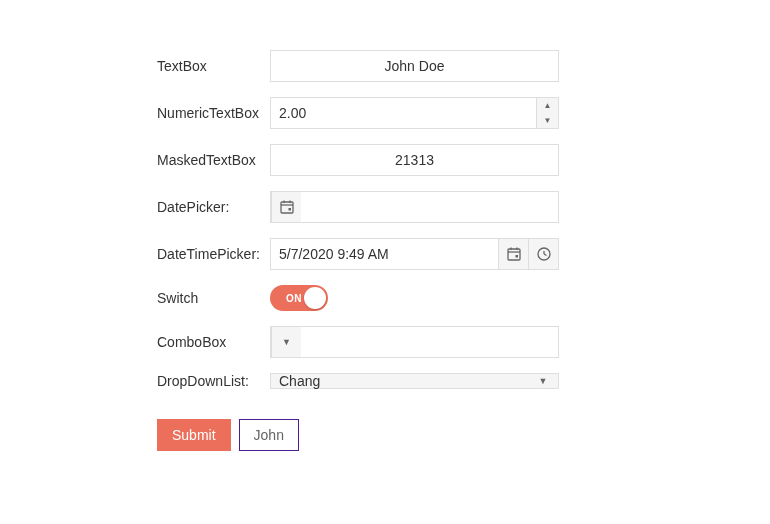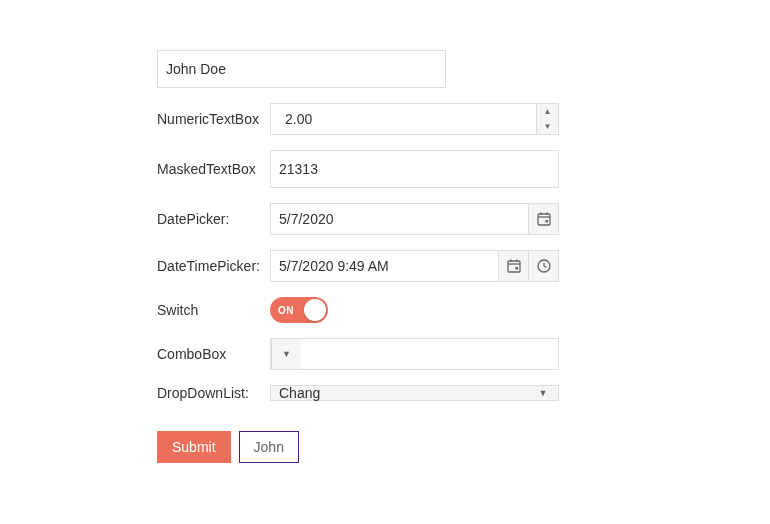--- a/index.html
+++ b/index.html
@@ -27,44 +27,44 @@
     padding-right: 5px;
   }
   .control {
     width: 289px;
     position: relative;
   }
   .textbox {
     width: 100%;
     height: 32px;
     border: 1px solid #dedede;
-    padding: 18px 8px;
+    padding: 12px 8px;
     font-size: 14px;
     color: #333;
     background: #fff;
     outline: none;
     font-family: inherit;
+    text-align: center;
   }
   .numeric-wrap {
     display: flex;
     width: 100%;
     height: 32px;
     border: 1px solid #dedede;
     background: #fff;
     align-items: stretch;
   }
   .numeric-input {
     flex: 1;
     border: none;
     padding: 4px 8px;
     font-size: 14px;
     outline: none;
     font-family: inherit;
     color: #333;
-    margin-left: 6px;
   }
   .spinner {
     display: flex;
     flex-direction: column;
     width: 22px;
     border-left: 1px solid #dedede;
     background: #f5f5f5;
   }
   .spin-btn {
     flex: 1;
@@ -112,21 +112,21 @@
     display: flex;
     align-items: center;
   }
   .switch.on {
     background: #eb6f5a;
   }
   .switch-label {
     color: #fff;
     font-size: 10px;
     font-weight: bold;
-    padding-left: 8px;
+    padding-left: 16px;
     letter-spacing: 0.5px;
   }
   .switch-thumb {
     position: absolute;
     right: 2px;
     top: 2px;
     width: 22px;
     height: 22px;
     border-radius: 50%;
     background: #fff;
@@ -210,20 +210,21 @@
     color: #656565;
   }
   svg { display: block; }
 </style>
 </head>
 <body>
 
 <div class="form">
 
   <div class="row">
+    <div class="label">TextBox</div>
     <div class="control">
       <input class="textbox" type="text" value="John Doe" style="">
     </div>
   </div>
 
   <div class="row">
     <div class="label">NumericTextBox</div>
     <div class="control">
       <div class="numeric-wrap">
         <input class="numeric-input" type="text" value="2.00" style="">
@@ -239,21 +240,20 @@
     <div class="label">MaskedTextBox</div>
     <div class="control">
       <input class="textbox" type="text" value="21313" style="">
     </div>
   </div>
 
   <div class="row">
     <div class="label">DatePicker:</div>
     <div class="control">
       <div class="date-wrap">
-        <input class="date-input" type="text" value="5/7/2020" style="">
         <div class="icon-btn">
           <svg width="16" height="16" viewBox="0 0 16 16" fill="none" stroke="currentColor" stroke-width="1.3">
             <rect x="2" y="3" width="12" height="11" rx="1"></rect>
             <line x1="2" y1="6" x2="14" y2="6"></line>
             <line x1="5" y1="1.5" x2="5" y2="4"></line>
             <line x1="11" y1="1.5" x2="11" y2="4"></line>
             <rect x="9.5" y="9" width="2.5" height="2.5" fill="currentColor" stroke="none"></rect>
           </svg>
         </div>
       </div>

